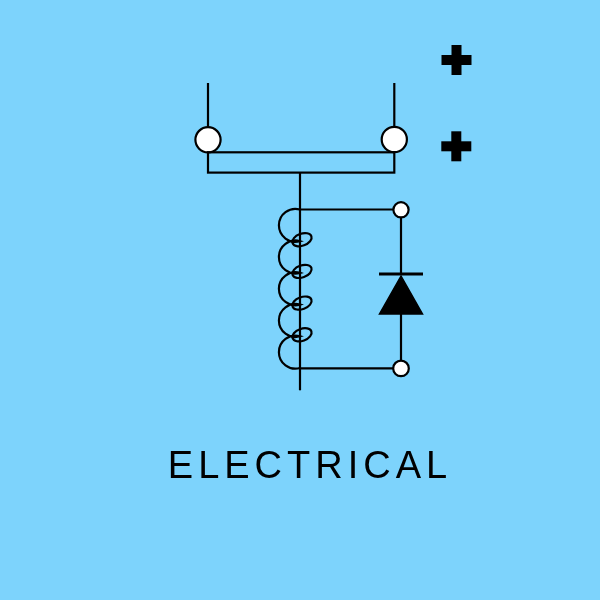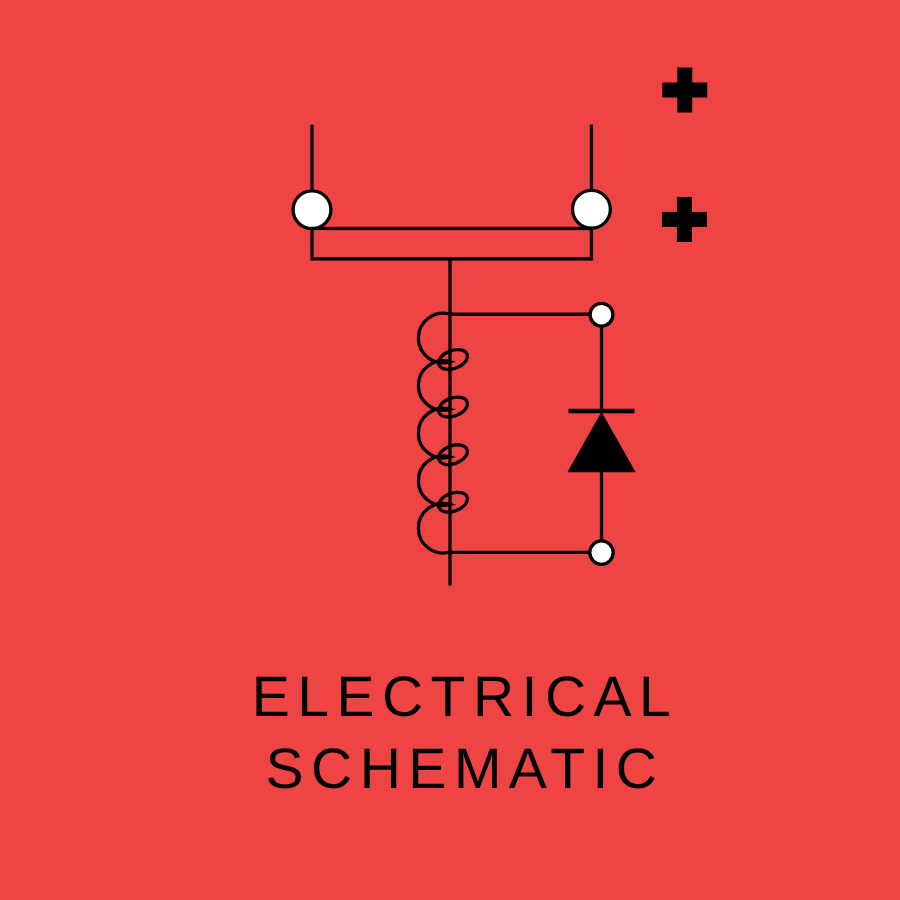--- a/index.html
+++ b/index.html
@@ -4,21 +4,21 @@
 <style>
   html, body {
     margin: 0;
     padding: 0;
     background: #ffffff;
   }
   .stage {
     position: relative;
     width: 600px;
     height: 600px;
-    background: #ef4444;
+    background: #7dd3fc;
     overflow: hidden;
     font-family: "Liberation Sans", sans-serif;
   }
   .schematic-svg {
     position: absolute;
     left: 0;
     top: 0;
   }
   .wire {
     stroke: #000000;
@@ -104,16 +104,15 @@
       <rect class="plus-arm" x="451.5" y="45" width="10" height="30"></rect>
     </g>
     <g>
       <rect class="plus-arm" x="441.3" y="141.3" width="30" height="10"></rect>
       <rect class="plus-arm" x="451.3" y="131.3" width="10" height="30"></rect>
     </g>
   </svg>
 
   <div class="caption">
     <div>ELECTRICAL</div>
-    <div>SCHEMATIC</div>
   </div>
 
 </div>
 
 </body></html>

